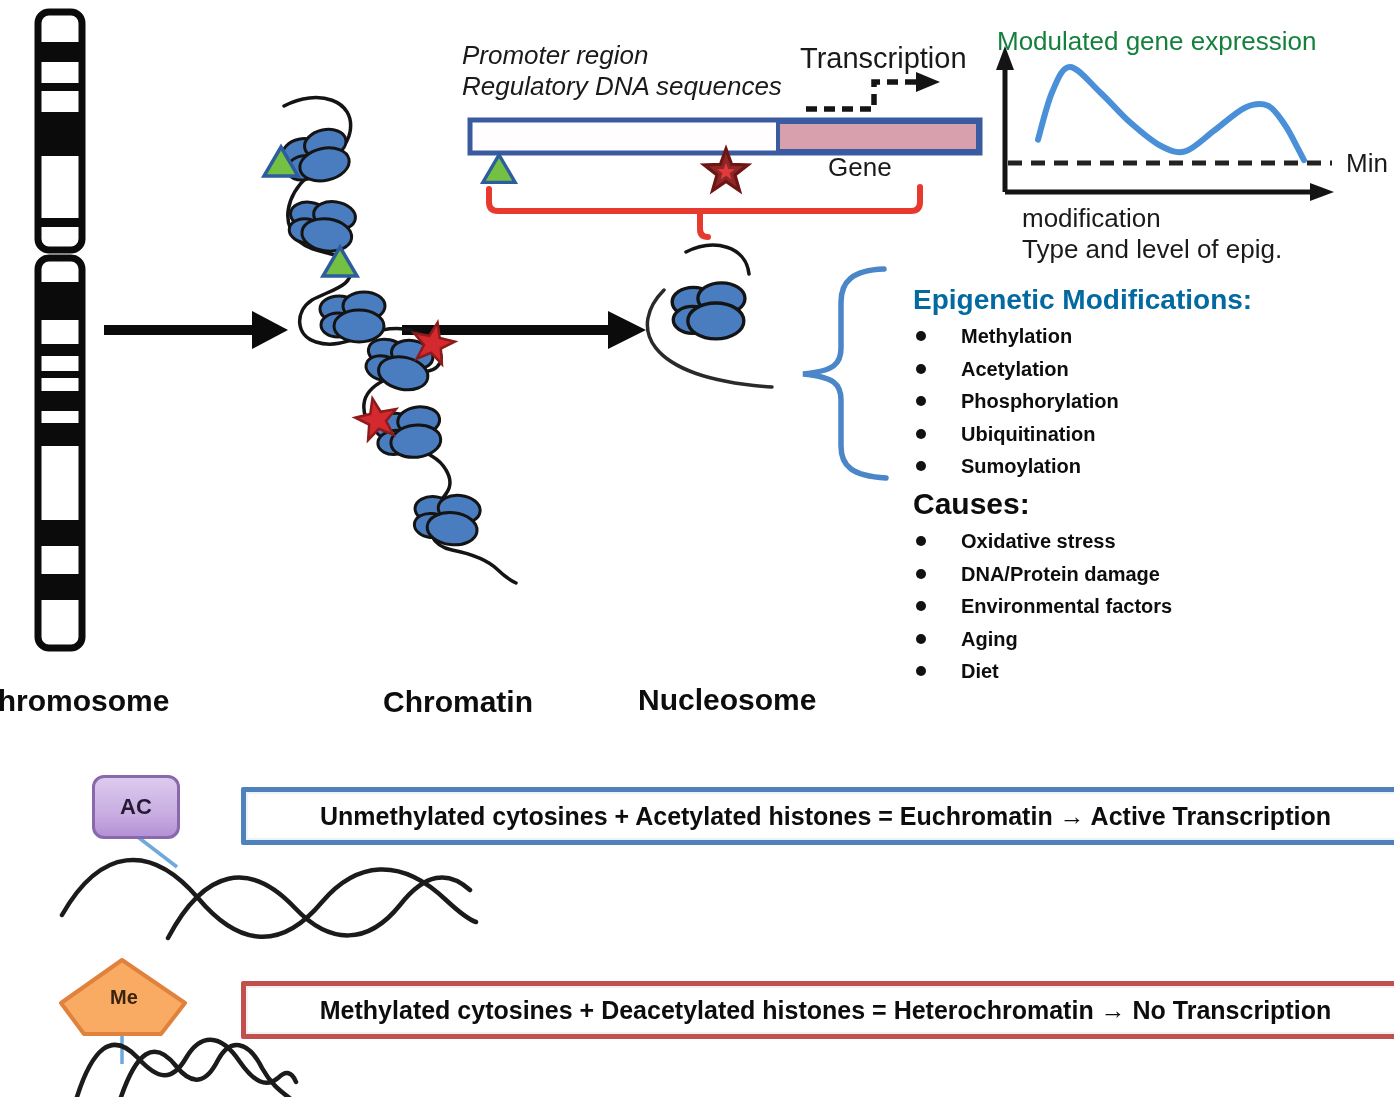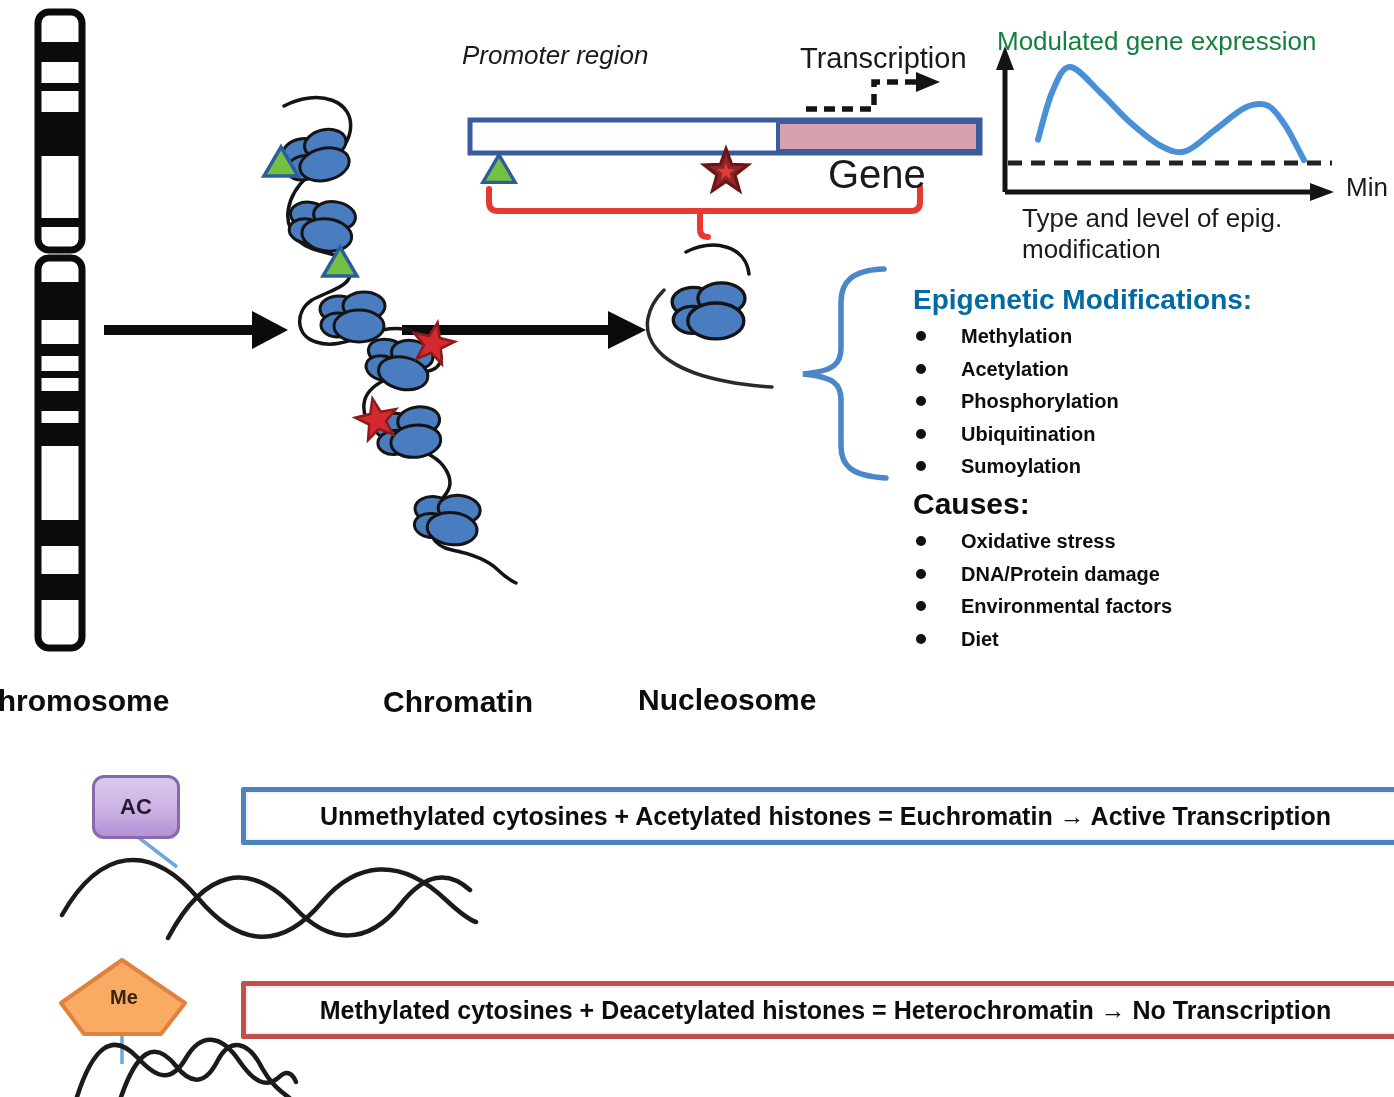--- a/index.html
+++ b/index.html
@@ -4,23 +4,23 @@
 <style>
   html,body{margin:0;padding:0;background:#fff;}
   .viewport{
     position:relative;width:1394px;height:1097px;background:#fff;
     overflow:hidden;font-family:"Liberation Sans",sans-serif;color:#111;border-radius:26px;
   }
   .viewport svg.canvas{position:absolute;left:0;top:0;}
   .abs{position:absolute;white-space:nowrap;}
   .italic-note{font-style:italic;font-size:26px;line-height:31px;color:#1a1a1a;}
   .transcription{font-size:29px;color:#1a1a1a;}
-  .gene-label{font-size:40px;color:#1a1a1a;}
+  .gene-label{font-size:26px;color:#1a1a1a;}
   .chart-title{font-size:26px;color:#15803d;}
-  .min-label{font-size:26px;color:#1a1a1a;margin-top:24px;}
+  .min-label{font-size:26px;color:#1a1a1a;}
   .chart-xlabel{font-size:26px;line-height:31px;color:#1a1a1a;}
   .section-heading{font-weight:bold;font-size:28px;color:#0369a1;}
   .causes-heading{font-weight:bold;font-size:30px;color:#0d0d0d;}
   ul.bullet-list{list-style:none;margin:4px 0 0 0;padding:0;}
   ul.bullet-list li{position:relative;padding-left:48px;font-weight:bold;font-size:20px;line-height:32.6px;color:#0d0d0d;}
   ul.bullet-list li .dot{position:absolute;left:3px;top:11px;width:10px;height:10px;border-radius:50%;background:#111;}
   .stage-label{font-weight:bold;font-size:30px;color:#0d0d0d;}
   .ac-badge{
     left:92px;top:775px;width:82px;height:58px;border:3px solid var(--ac-border);
     border-radius:12px;background:linear-gradient(180deg,#dccaee 0%,var(--ac-fill) 60%,#b491d6 100%);
@@ -164,29 +164,30 @@
     <polygon points="122,960 185,1003 161,1034 84,1034 61,1003" fill="var(--me-fill)" stroke="var(--me-border)" stroke-width="4" stroke-linejoin="round"></polygon>
     <line x1="122" y1="1036" x2="122" y2="1064" stroke="var(--connector-blue)" stroke-width="3.5"></line>
     <g fill="none" stroke="#1b1b1b" stroke-width="4.5" stroke-linecap="round">
       <path d="M 76 1100 C 92 1048, 112 1030, 138 1058 C 158 1080, 172 1082, 186 1058 C 200 1034, 220 1032, 240 1062 C 254 1082, 266 1088, 278 1078 C 286 1070, 292 1072, 296 1082"></path>
       <path d="M 120 1100 C 136 1052, 154 1038, 176 1066 C 192 1086, 206 1084, 218 1060 C 230 1038, 248 1040, 262 1068 C 272 1086, 282 1092, 292 1100"></path>
     </g>
   </svg>
 
   <div class="abs italic-note" style="left:462px;top:40px;">
     <div>Promoter region</div>
+    <div>Regulatory DNA sequences</div>
   </div>
   <div class="abs transcription" style="left:800px;top:42px;">Transcription</div>
   <div class="abs gene-label" style="left:828px;top:152px;">Gene</div>
 
   <div class="abs chart-title" style="left:997px;top:26px;">Modulated gene expression</div>
   <div class="abs min-label" style="left:1346px;top:148px;">Min</div>
   <div class="abs chart-xlabel" style="left:1022px;top:203px;">
+    <div>modification</div>
     <div>Type and level of epig.</div>
-    <div>modification</div>
   </div>
 
   <div class="abs" style="left:913px;top:284px;">
     <div class="section-heading">Epigenetic Modifications:</div>
     <ul class="bullet-list">
 
     <li><span class="dot"></span><span>Methylation</span></li>
         <li><span class="dot"></span><span>Acetylation</span></li>
         <li><span class="dot"></span><span>Phosphorylation</span></li>
         <li><span class="dot"></span><span>Ubiquitination</span></li>
@@ -194,20 +195,21 @@
       </ul>
   </div>
 
   <div class="abs" style="left:913px;top:487px;">
     <div class="causes-heading">Causes:</div>
     <ul class="bullet-list">
 
     <li><span class="dot"></span><span>Oxidative stress</span></li>
         <li><span class="dot"></span><span>DNA/Protein damage</span></li>
         <li><span class="dot"></span><span>Environmental factors</span></li>
+        <li><span class="dot"></span><span>Aging</span></li>
         <li><span class="dot"></span><span>Diet</span></li>
       </ul>
   </div>
 
   <div class="abs stage-label" style="left:-24px;top:684px;">Chromosome</div>
   <div class="abs stage-label" style="left:383px;top:685px;">Chromatin</div>
   <div class="abs stage-label" style="left:638px;top:683px;">Nucleosome</div>
 
   <div class="abs ac-badge">
     <span>AC</span>

